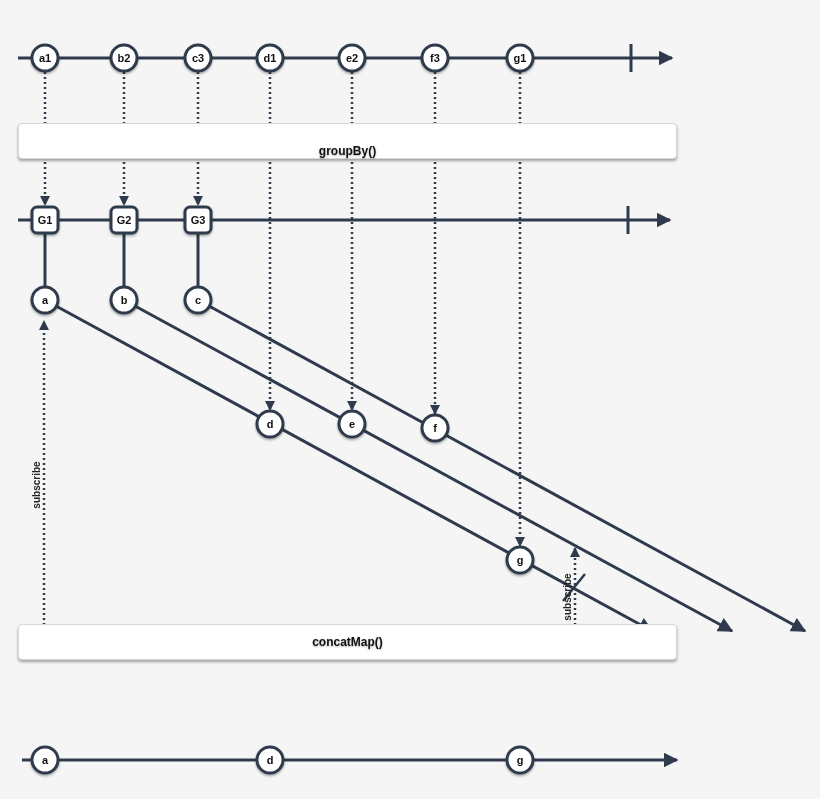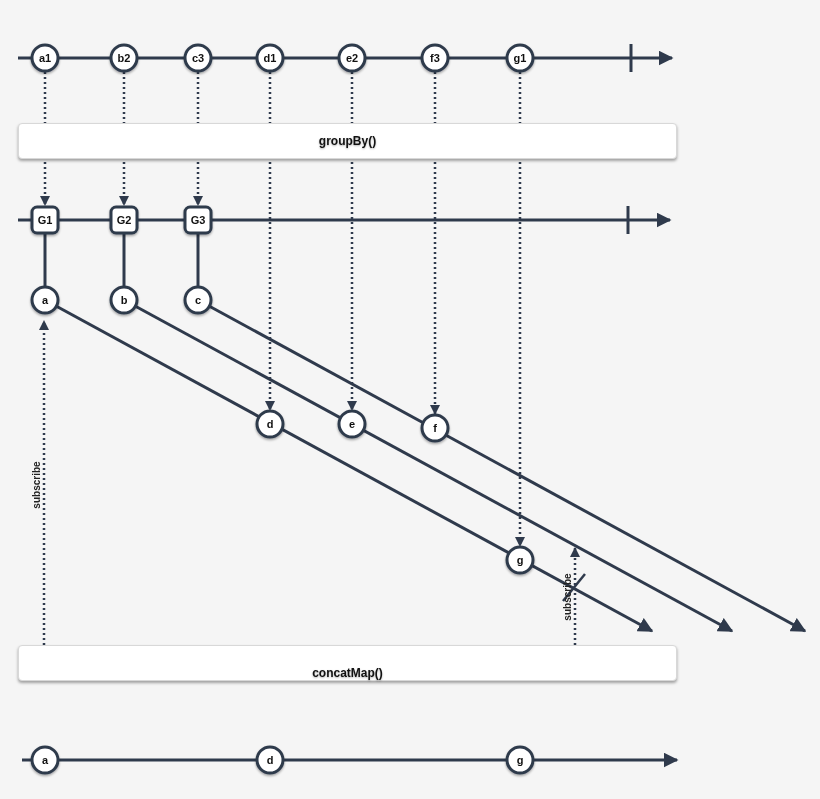--- a/index.html
+++ b/index.html
@@ -157,18 +157,18 @@
         <circle cx="270" cy="760" r="13" fill="#fff" stroke="#2f3a4c" stroke-width="3"></circle>
       </g>
     <text class="marble-text" x="270" y="764" text-anchor="middle">d</text>
     <g filter="url(#shadow)">
         <circle cx="520" cy="760" r="13" fill="#fff" stroke="#2f3a4c" stroke-width="3"></circle>
       </g>
     <text class="marble-text" x="520" y="764" text-anchor="middle">g</text>
   </g>
 </svg>
 
-<div class="op-box" style="top:123px;">
+<div class="op-box" style="top:123px;align-items:flex-end;">
   <span>groupBy()</span>
 </div>
-<div class="op-box" style="top:645px;align-items:flex-end;">
+<div class="op-box" style="top:624px;">
   <span>concatMap()</span>
 </div>
 
 </body></html>

